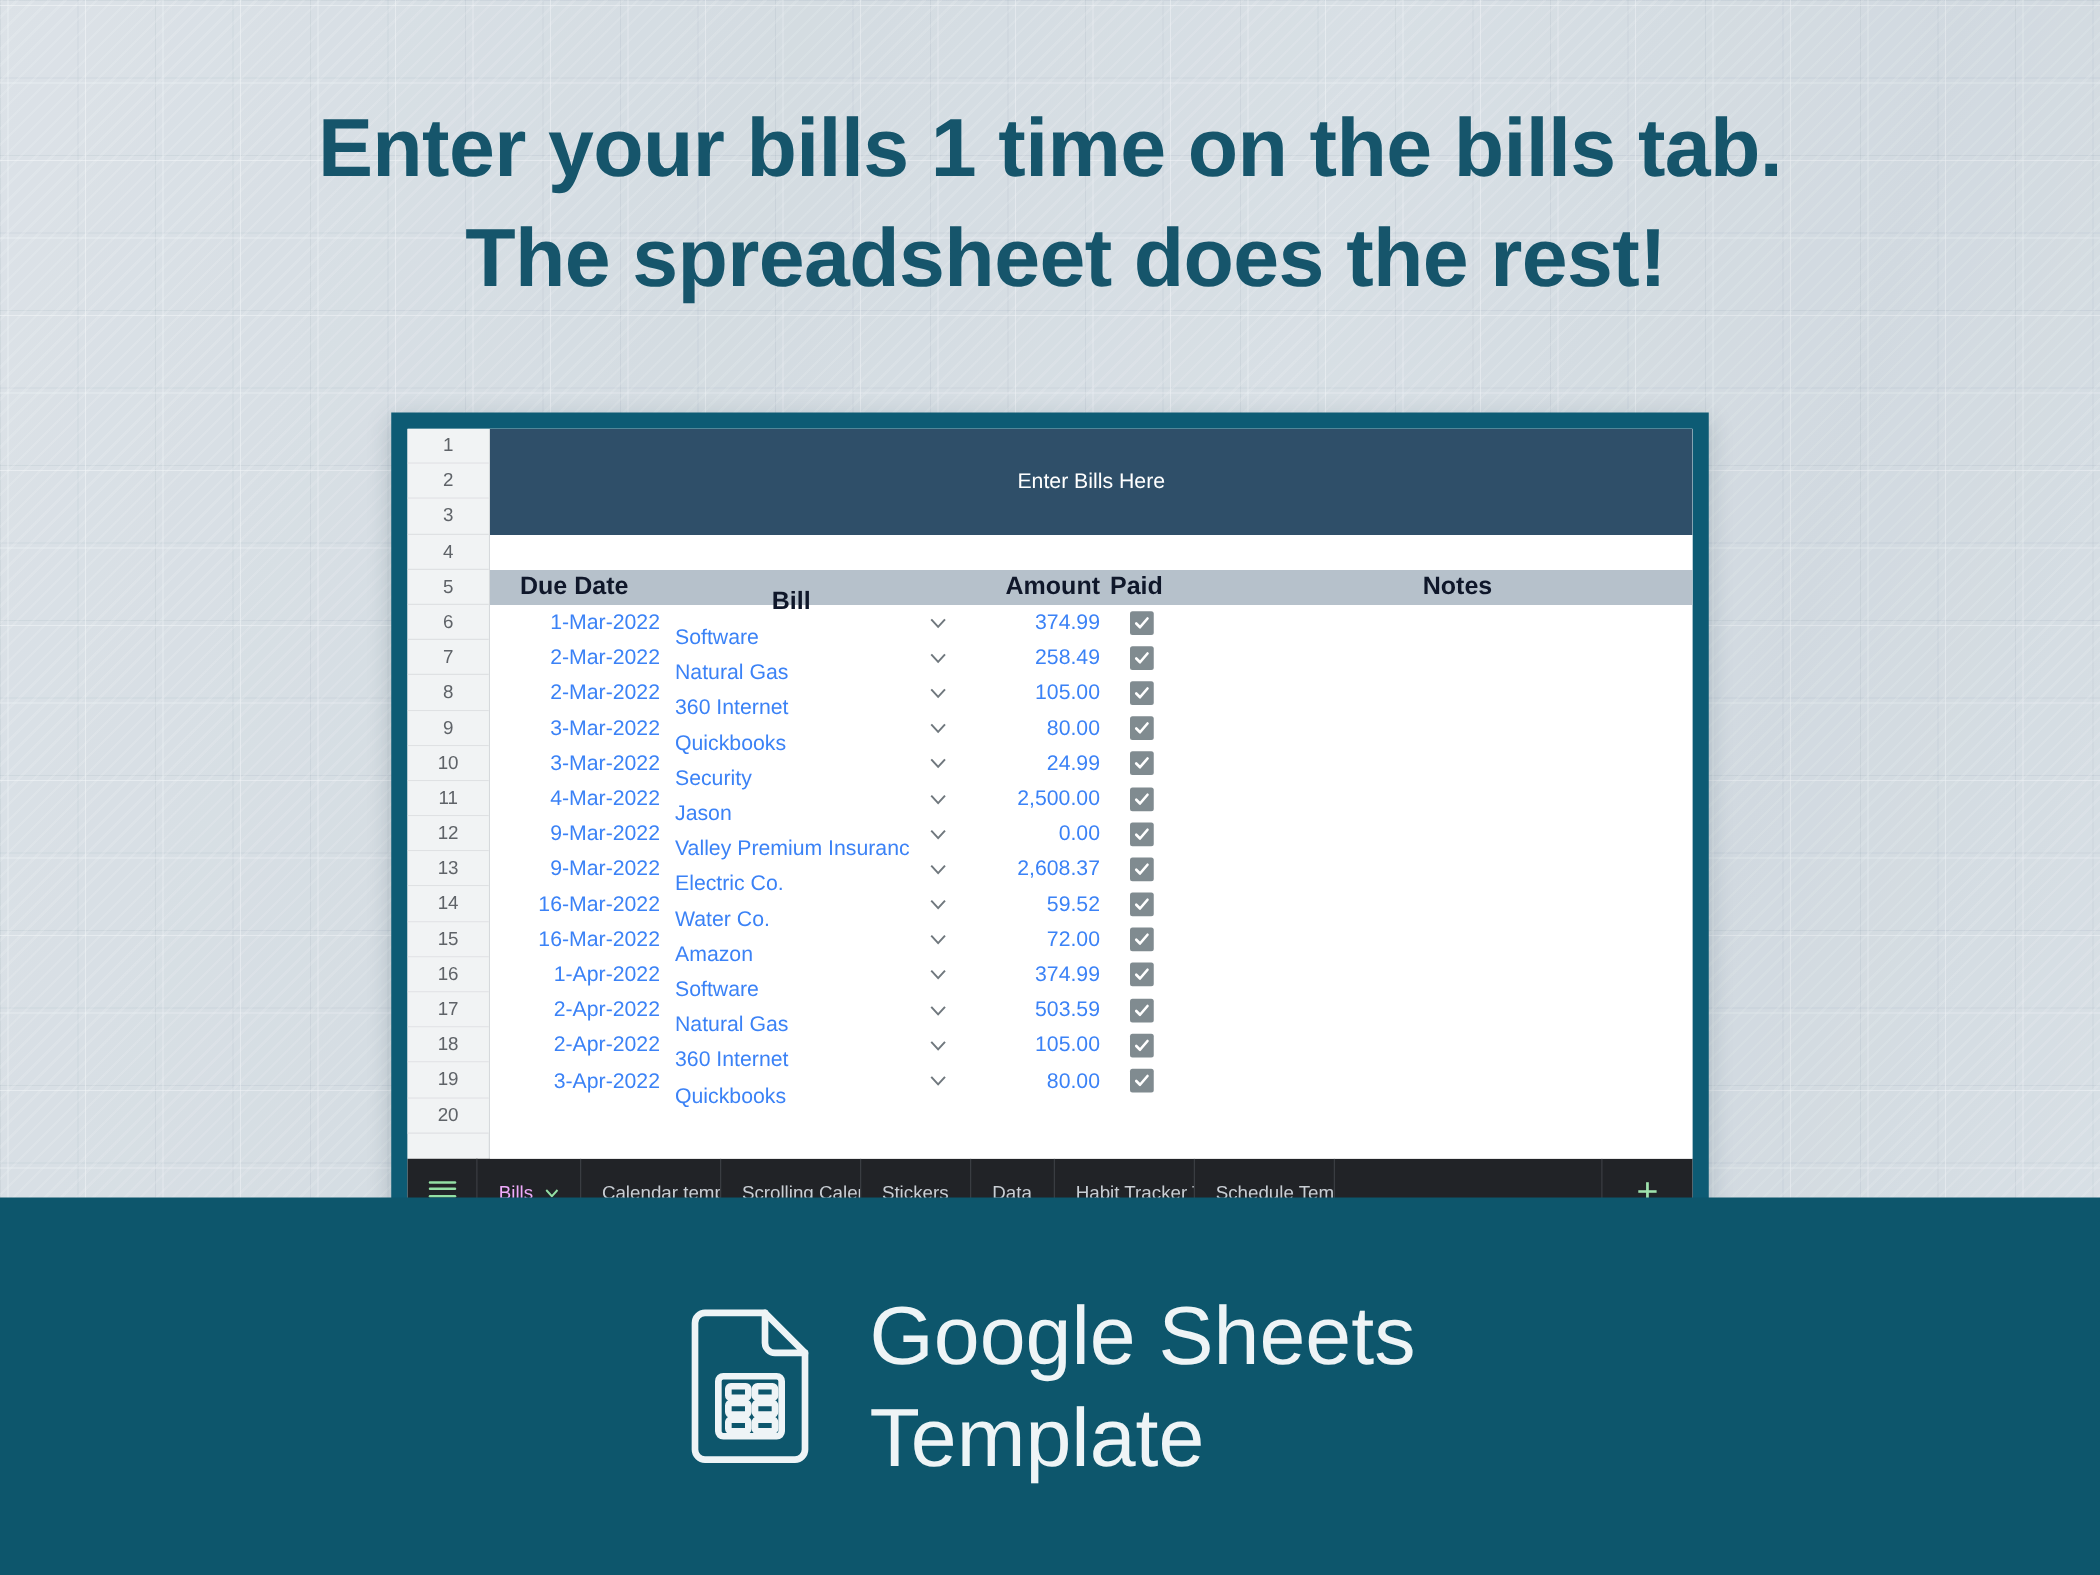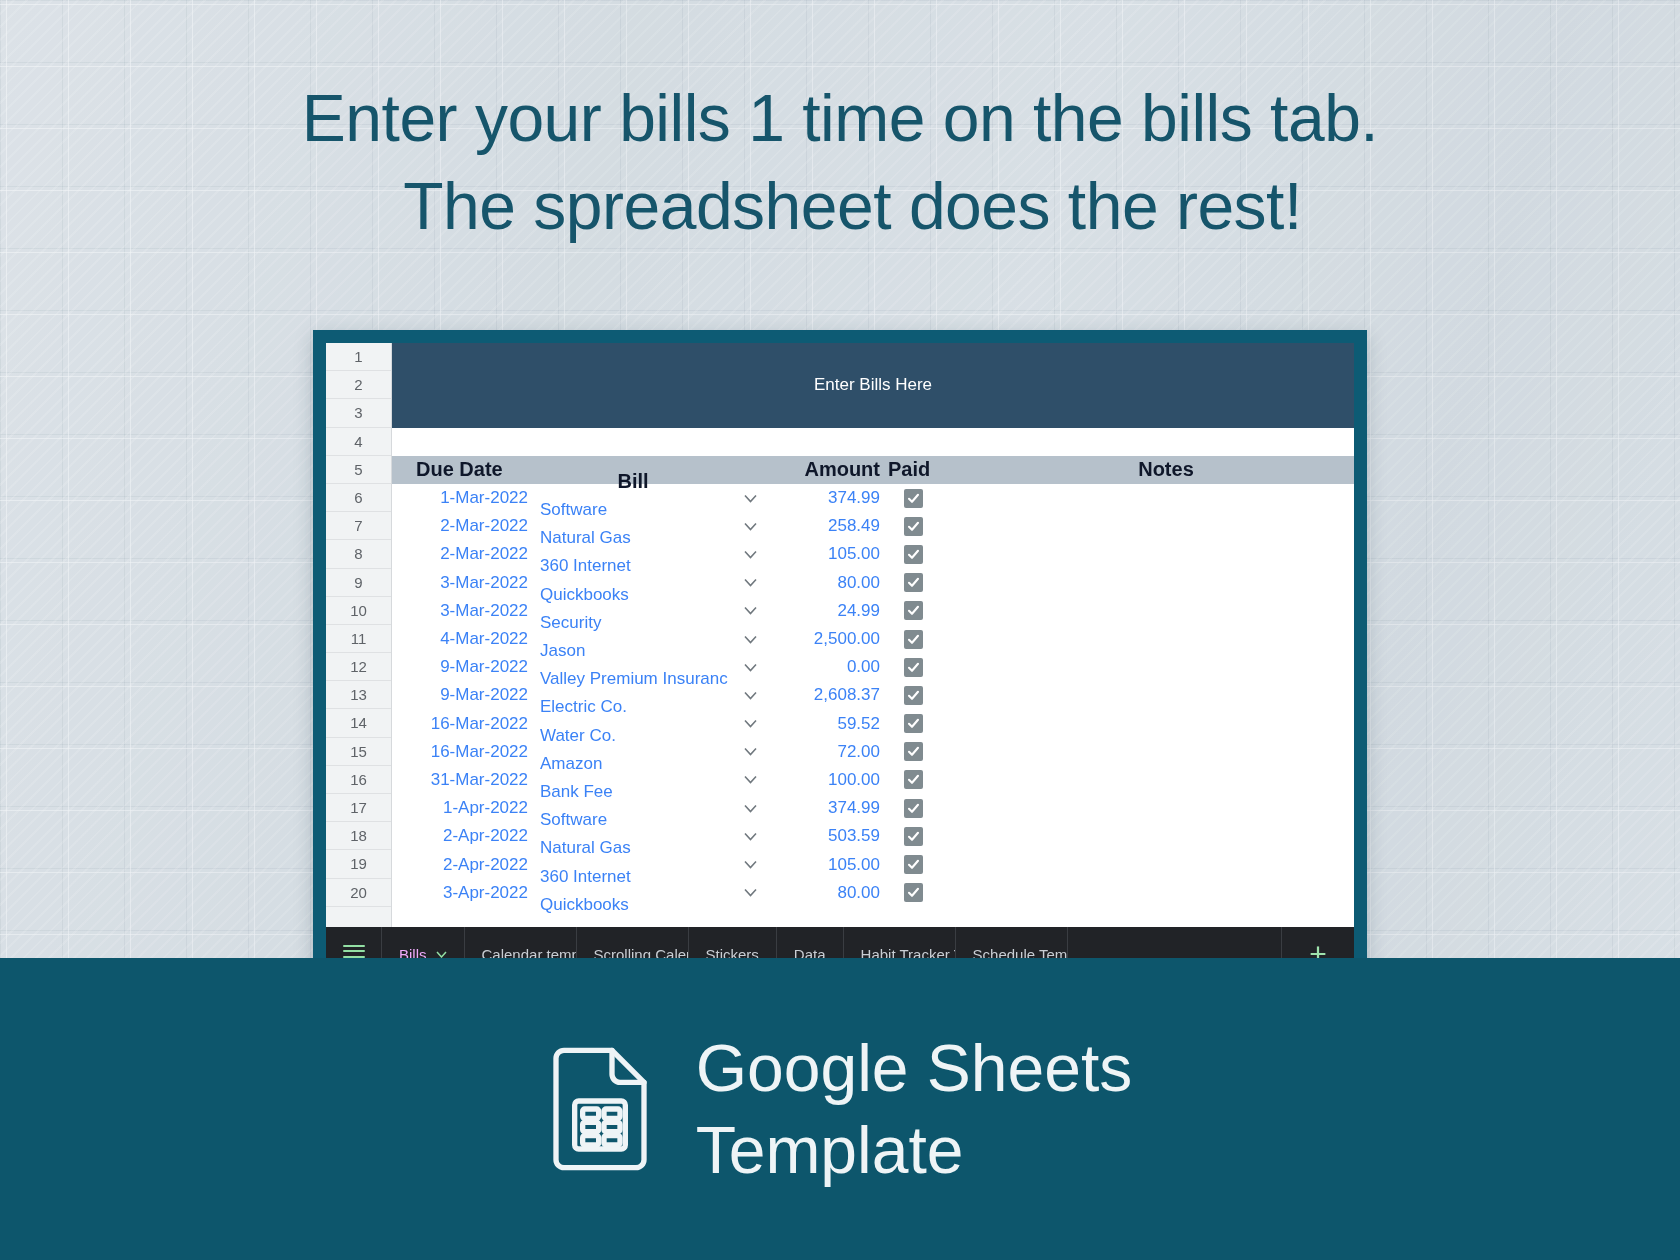--- a/index.html
+++ b/index.html
@@ -32,21 +32,21 @@
   #bg-sheen{
     position:absolute;inset:0;
     background:linear-gradient(105deg,#eef2f5 0%,#dfe5ea 32%,#e7ecf0 55%,#d9e0e6 78%,#eaeff3 100%);
     mix-blend-mode:multiply;opacity:.55;
   }
 
   
   #headline{
     position:absolute; left:0; top:74px; width:1680px;
     text-align:center; color:#16556b;
-    font-size:66px; line-height:88px; font-weight:400;
+    font-size:66px; line-height:88px; font-weight:700;
     letter-spacing:-.5px;
   }
   #headline .l2{display:block;padding-left:25px;}
 
   
   #sheet-frame{
     position:absolute; left:313px; top:330px;
     width:1054px; height:673px;
     background:#0d5b74;
     padding:13px 13px 0 13px;
@@ -376,38 +376,20 @@
               <div class="c-paid">
                 <div class="chk">
                   <svg viewBox="0 0 13 13">
                     <path d="M2 6.8 L5 9.8 L11 2.8" fill="none" stroke="#ffffff" stroke-width="2.1" stroke-linecap="round" stroke-linejoin="round"></path>
                   </svg>
                 </div>
               </div>
               <div class="c-notes"></div>
             </div>
             <div class="grid-row">
-              <div class="c-date">31-Mar-2022</div>
-              <div class="c-bill">Bank Fee</div>
-              <div class="c-caret">
-                <svg class="caret-svg" viewBox="0 0 13 9">
-                  <path d="M1 1.5 L6.5 7.5 L12 1.5" fill="none" stroke="#70787e" stroke-width="1.6"></path>
-                </svg>
-              </div>
-              <div class="c-amt">100.00</div>
-              <div class="c-paid">
-                <div class="chk">
-                  <svg viewBox="0 0 13 13">
-                    <path d="M2 6.8 L5 9.8 L11 2.8" fill="none" stroke="#ffffff" stroke-width="2.1" stroke-linecap="round" stroke-linejoin="round"></path>
-                  </svg>
-                </div>
-              </div>
-              <div class="c-notes"></div>
-            </div>
-            <div class="grid-row">
               <div class="c-date">1-Apr-2022</div>
               <div class="c-bill">Software</div>
               <div class="c-caret">
                 <svg class="caret-svg" viewBox="0 0 13 9">
                   <path d="M1 1.5 L6.5 7.5 L12 1.5" fill="none" stroke="#70787e" stroke-width="1.6"></path>
                 </svg>
               </div>
               <div class="c-amt">374.99</div>
               <div class="c-paid">
                 <div class="chk">

